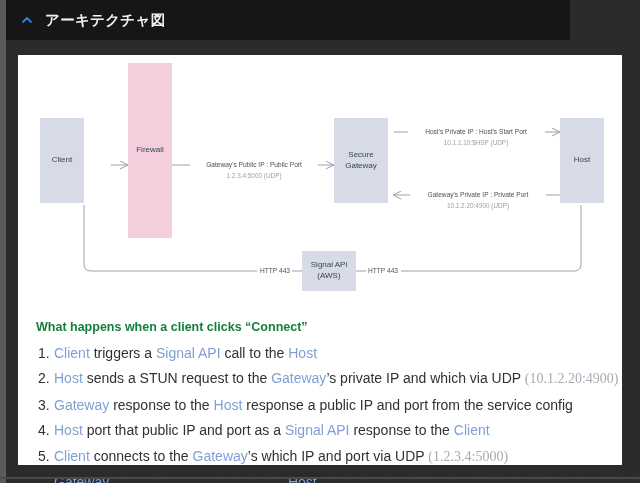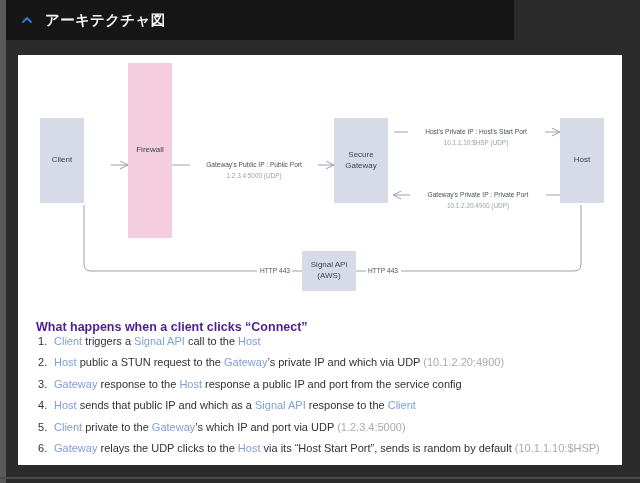--- a/index.html
+++ b/index.html
@@ -21,21 +21,21 @@
     position: absolute;
     left: 0; top: 0;
     width: 6px; height: 483px;
     background: #5a5a5a;
   }
 
   
   .header-bar {
     position: absolute;
     left: 6px; top: 0;
-    width: 508px; height: 40px;
+    width: 564px; height: 40px;
     background: #161616;
     display: flex;
     align-items: center;
   }
   .chev-icon {
     width: 18px; height: 18px;
     margin-left: 12px;
     display: flex; align-items: center; justify-content: center;
     color: #2b7fd4;
   }
@@ -111,44 +111,45 @@
 
   
   .text-block {
     position: absolute;
     left: 18px; top: 265px;
     width: 572px;
   }
   .tb-heading {
     font-size: 12.5px;
     font-weight: 700;
-    color: #4c1d95;
+    color: #15803d;
+    margin-bottom: 10px;
   }
   ol.steps {
     list-style: none;
     counter-reset: step;
   }
   ol.steps li {
     counter-increment: step;
     position: relative;
     padding-left: 18px;
-    font-size: 11px;
+    font-size: 14px;
     line-height: 1.35;
     color: #2f3136;
     margin-bottom: 6.6px;
     white-space: nowrap;
   }
   ol.steps li::before {
     content: counter(step) ".";
     position: absolute;
     left: 2px;
     color: #2f3136;
   }
   .ent { color: #7f9fd4; }
-  .dim { color: #a6abb3; }
+  .dim { color: #a6abb3; font-family: Liberation Serif, serif; }
 </style>
 </head>
 <body>
 
 <div class="left-rail"></div>
 
 <div class="header-bar">
   <span class="chev-icon">
     <svg width="14" height="14" viewBox="0 0 14 14">
       <polyline points="3,9 7,5 11,9" fill="none" stroke="currentColor" stroke-width="1.8" stroke-linecap="round" stroke-linejoin="round"></polyline>
@@ -231,23 +232,23 @@
 
     <div class="edge-label" style="left:239px; top:212px; width:36px;">HTTP 443</div>
 
     <div class="edge-label" style="left:347px; top:212px; width:36px;">HTTP 443</div>
   </div>
 
   <div class="text-block">
     <div class="tb-heading">What happens when a client clicks “Connect”</div>
     <ol class="steps">
         <li><span class="ent">Client</span><span> triggers a </span><span class="ent">Signal API</span><span> call to the </span><span class="ent">Host</span></li>
-        <li><span class="ent">Host</span><span> public a STUN request to the </span><span class="ent">Gateway</span><span>’s private IP and which via UDP </span><span class="dim">(10.1.2.20:4900)</span></li>
+        <li><span class="ent">Host</span><span> sends a STUN request to the </span><span class="ent">Gateway</span><span>’s private IP and which via UDP </span><span class="dim">(10.1.2.20:4900)</span></li>
         <li><span class="ent">Gateway</span><span> response to the </span><span class="ent">Host</span><span> response a public IP and port from the service config</span></li>
-        <li><span class="ent">Host</span><span> sends that public IP and which as a </span><span class="ent">Signal API</span><span> response to the </span><span class="ent">Client</span></li>
-        <li><span class="ent">Client</span><span> private to the </span><span class="ent">Gateway</span><span>’s which IP and port via UDP </span><span class="dim">(1.2.3.4:5000)</span></li>
+        <li><span class="ent">Host</span><span> port that public IP and port as a </span><span class="ent">Signal API</span><span> response to the </span><span class="ent">Client</span></li>
+        <li><span class="ent">Client</span><span> connects to the </span><span class="ent">Gateway</span><span>’s which IP and port via UDP </span><span class="dim">(1.2.3.4:5000)</span></li>
         <li><span class="ent">Gateway</span><span> relays the UDP clicks to the </span><span class="ent">Host</span><span> via its “Host Start Port”, sends is random by default </span><span class="dim">(10.1.1.10:$HSP)</span></li>
       </ol>
   </div>
 
 </div>
 
 <div class="bottom-rule"></div>
 
 </body></html>

